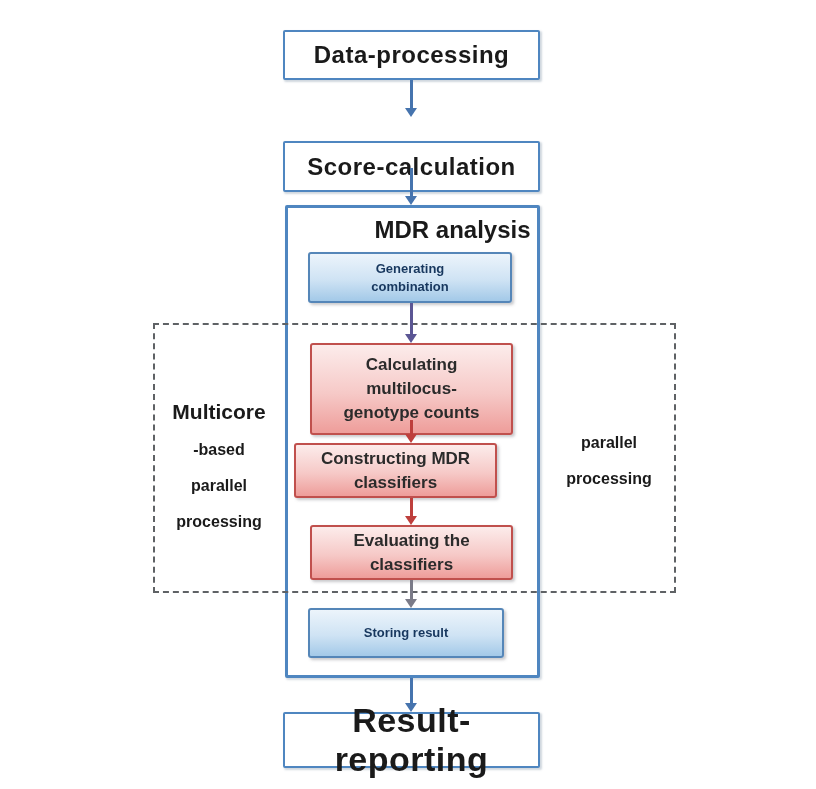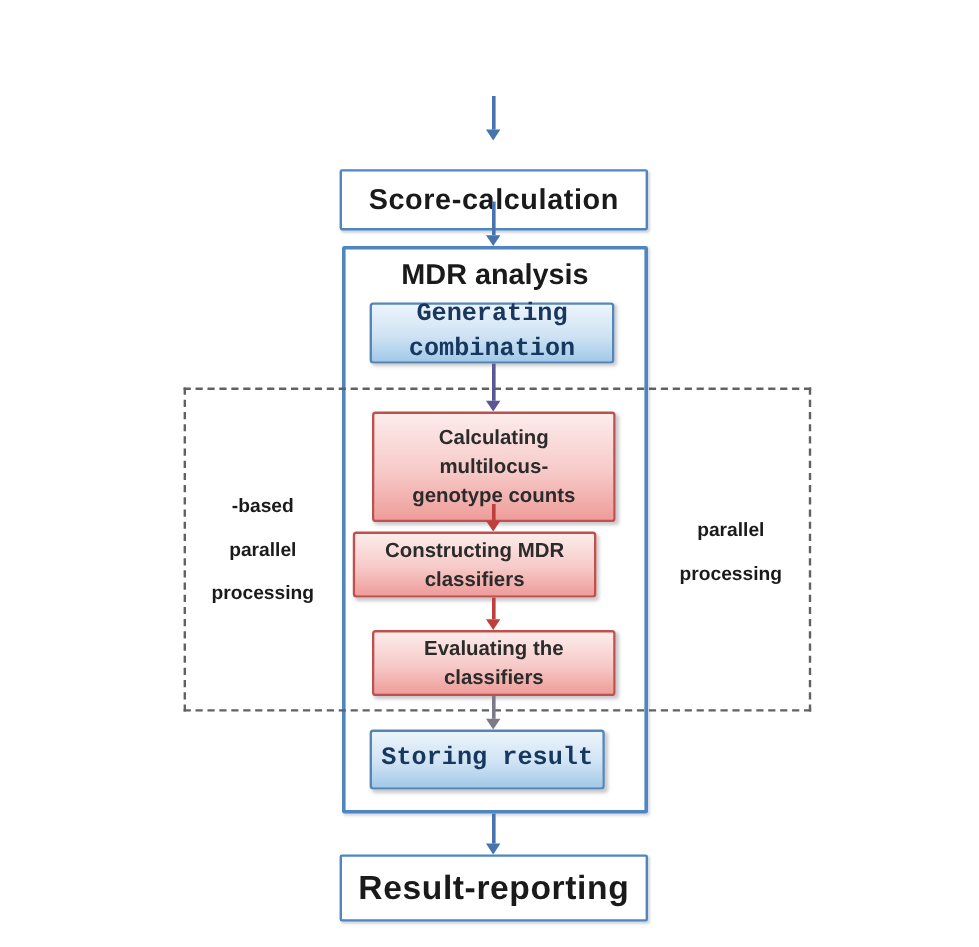--- a/index.html
+++ b/index.html
@@ -35,32 +35,31 @@
     background:#ffffff;
     border:3px solid #4f86c0;
     border-radius:2px;
     box-sizing:border-box;
     box-shadow:1.5px 1.5px 2px rgba(120,140,160,0.3);
   }
   .mdr-title{
     position:absolute;
     left:285px;top:212px;width:255px;height:36px;
     display:flex;align-items:center;justify-content:center;
-    font-weight:700;font-size:24px;color:#1a1a1a;
+    font-weight:700;font-size:24px;color:#1a1a1a;padding-left:40px;
   }
   
   .bluebox{
     background:linear-gradient(180deg,#ecf4fb 0%,#cfe3f4 55%,#a3c9e8 100%);
     border:2px solid #5586b8;
     border-radius:3px;
-    font-size:21px;
+    font-size:13px;
     color:#17375e;
     line-height:1.35;
     box-shadow:2px 2px 3px rgba(100,100,110,0.35);
-    font-family:Liberation Mono, monospace;
   }
   .pinkbox{
     background:linear-gradient(180deg,#fceceb 0%,#f6c9c7 55%,#ee9d9a 100%);
     border:2px solid #c0504d;
     border-radius:3px;
     font-size:17px;
     color:#2b2b2b;
     line-height:1.4;
     box-shadow:2px 2px 3px rgba(100,100,110,0.35);
   }
@@ -103,20 +102,21 @@
   .c-red .shaft{background:#be3f3c;}
   .c-red .head{border-top-color:#be3f3c;}
   .c-gray .shaft{background:#7b7b88;}
   .c-gray .head{border-top-color:#7b7b88;}
 </style>
 </head>
 <body>
 
 <div id="canvas">
 
+  <div class="node bigbox" style="left:283px;top:30px;width:257px;height:50px;">Data-processing</div>
 
   <div class="arrow c-blue" style="left:405px;top:80px;height:37px;">
     <div class="shaft"></div>
     <div class="head"></div>
   </div>
 
   <div class="node bigbox" style="left:283px;top:117px;width:257px;height:51px;margin-top:24px;">Score-calculation</div>
 
   <div class="arrow c-blue" style="left:405px;top:168px;height:37px;">
     <div class="shaft"></div>
@@ -162,23 +162,24 @@
     <div class="head"></div>
   </div>
 
   <div class="node bluebox" style="left:308px;top:608px;width:196px;height:50px;">Storing result</div>
 
   <div class="arrow c-blue" style="left:405px;top:678px;height:34px;">
     <div class="shaft"></div>
     <div class="head"></div>
   </div>
 
-  <div class="node bigbox" style="left:283px;top:712px;width:257px;height:56px;font-size:28px;">Result-reporting</div>
+  <div class="node bigbox" style="left:283px;top:712px;width:257px;height:56px;font-size:34px;">Result-reporting</div>
 
   <div class="side-label" style="left:158px;top:398px;width:122px;">
+    <div class="big">Multicore</div>
     <div class="small">-based</div>
     <div class="small">parallel</div>
     <div class="small">processing</div>
   </div>
 
   <div class="side-label" style="left:548px;top:418px;width:122px;">
     <div class="small">parallel</div>
     <div class="small">processing</div>
   </div>
 

